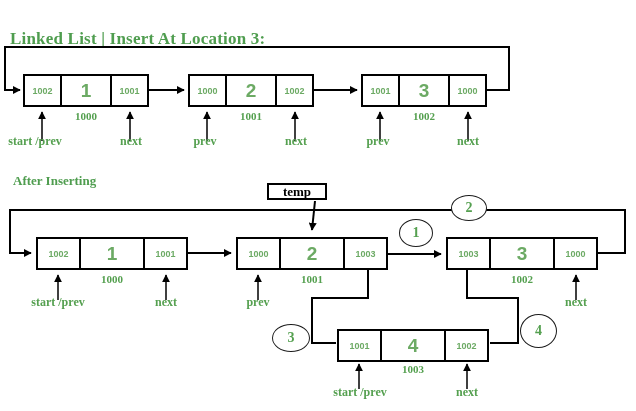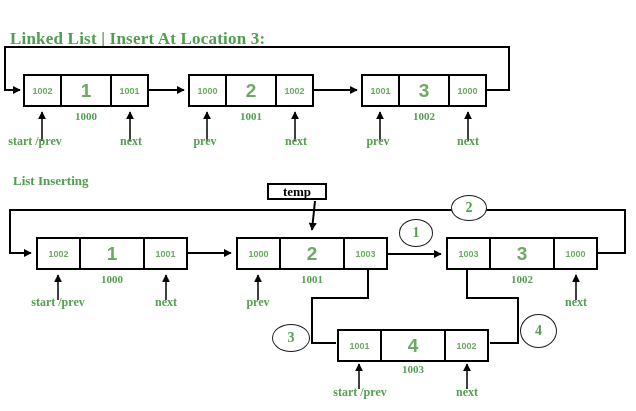--- a/index.html
+++ b/index.html
@@ -97,21 +97,21 @@
   <div class="addr" style="left:251px;top:110px;">1001</div>
   <div class="addr" style="left:424px;top:110px;">1002</div>
 
   <div class="lbl" style="left:35px;top:134px;">start /prev</div>
   <div class="lbl" style="left:131px;top:134px;">next</div>
   <div class="lbl" style="left:205px;top:134px;">prev</div>
   <div class="lbl" style="left:296px;top:134px;">next</div>
   <div class="lbl" style="left:378px;top:134px;">prev</div>
   <div class="lbl" style="left:468px;top:134px;">next</div>
 
-  <div class="heading">List Inserting</div>
+  <div class="heading">After Inserting</div>
 
   <div class="temp-box">temp</div>
 
   <div class="node d2" style="left:36px;top:237px;">
     <div class="cell small">1002</div>
     <div class="cell big">1</div>
     <div class="cell small">1001</div>
   </div>
   <div class="node d2" style="left:236px;top:237px;">
     <div class="cell small">1000</div>

